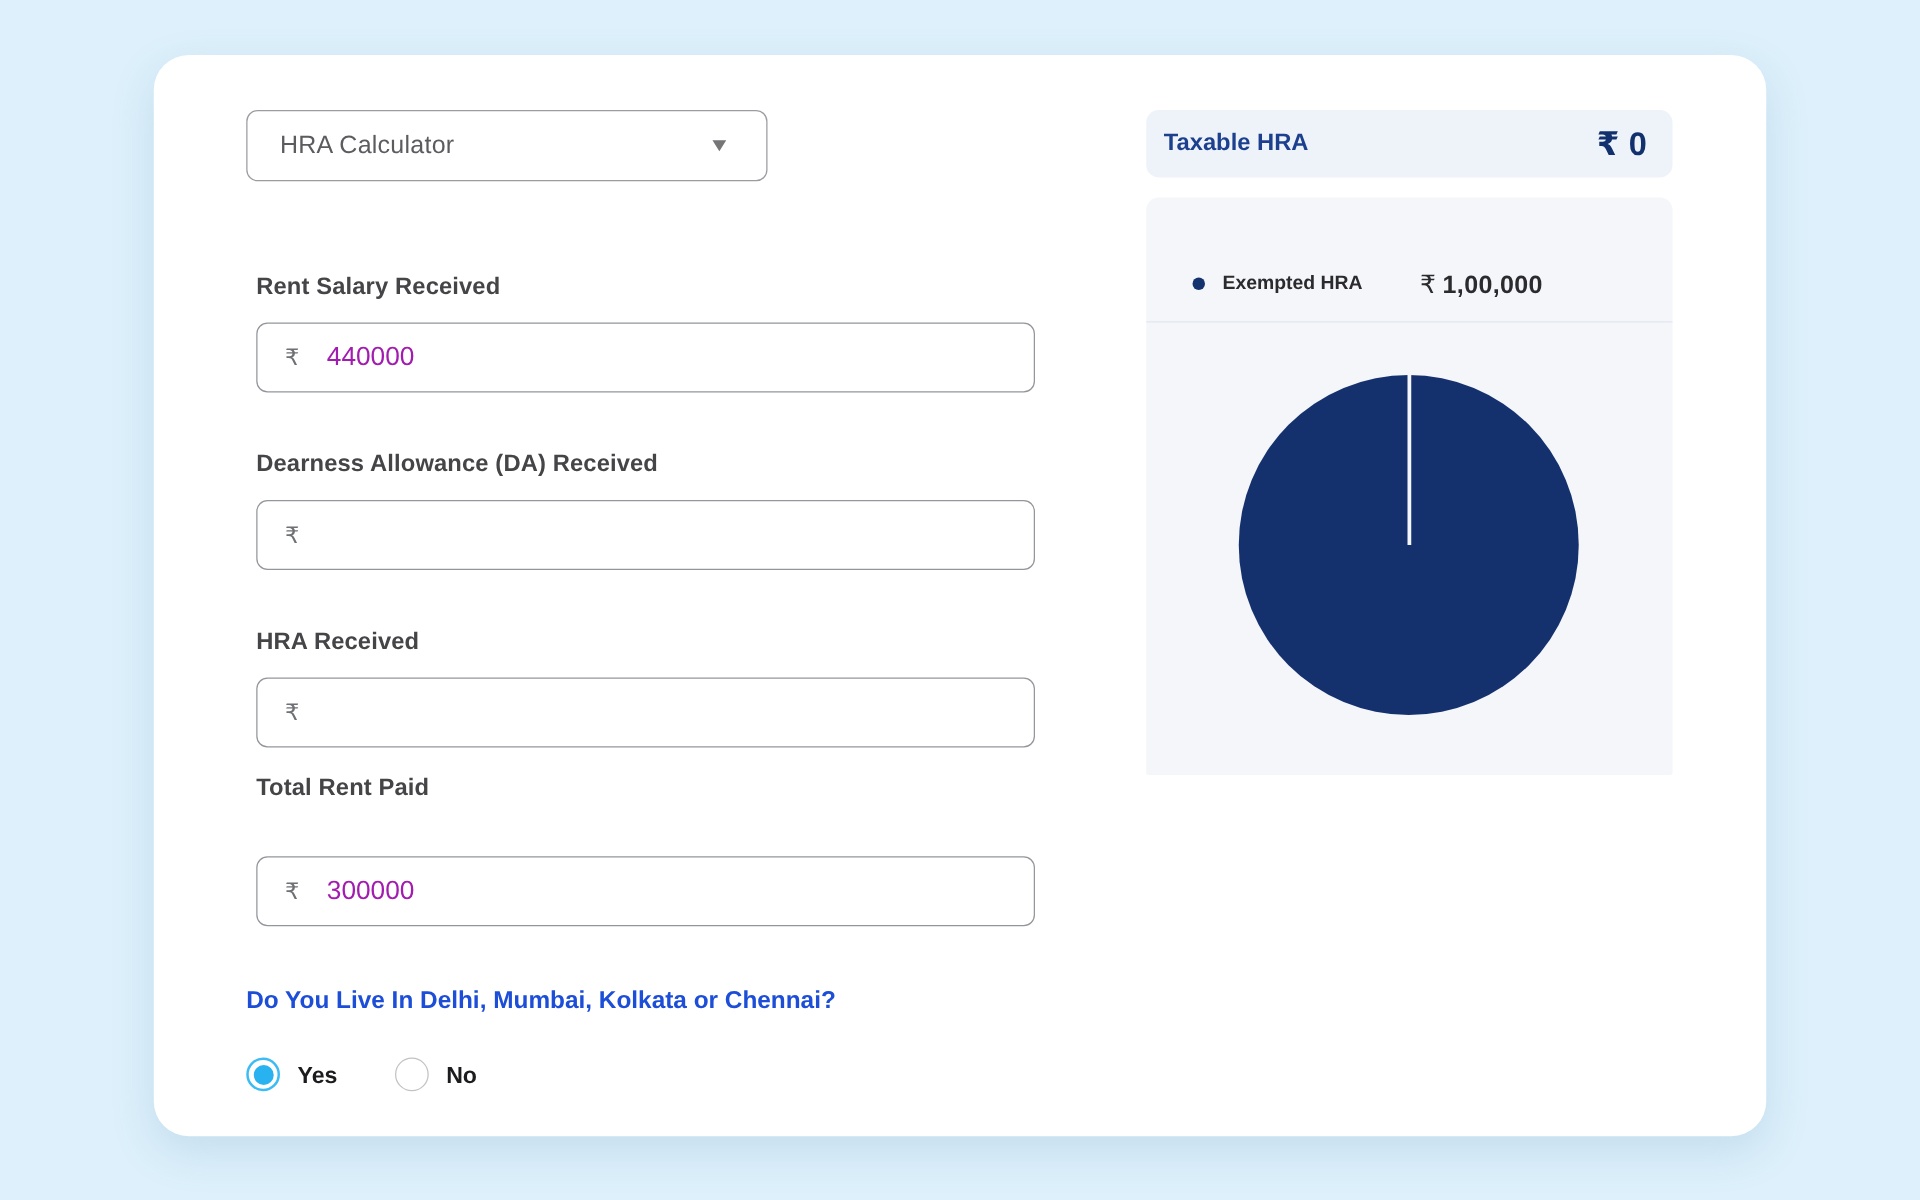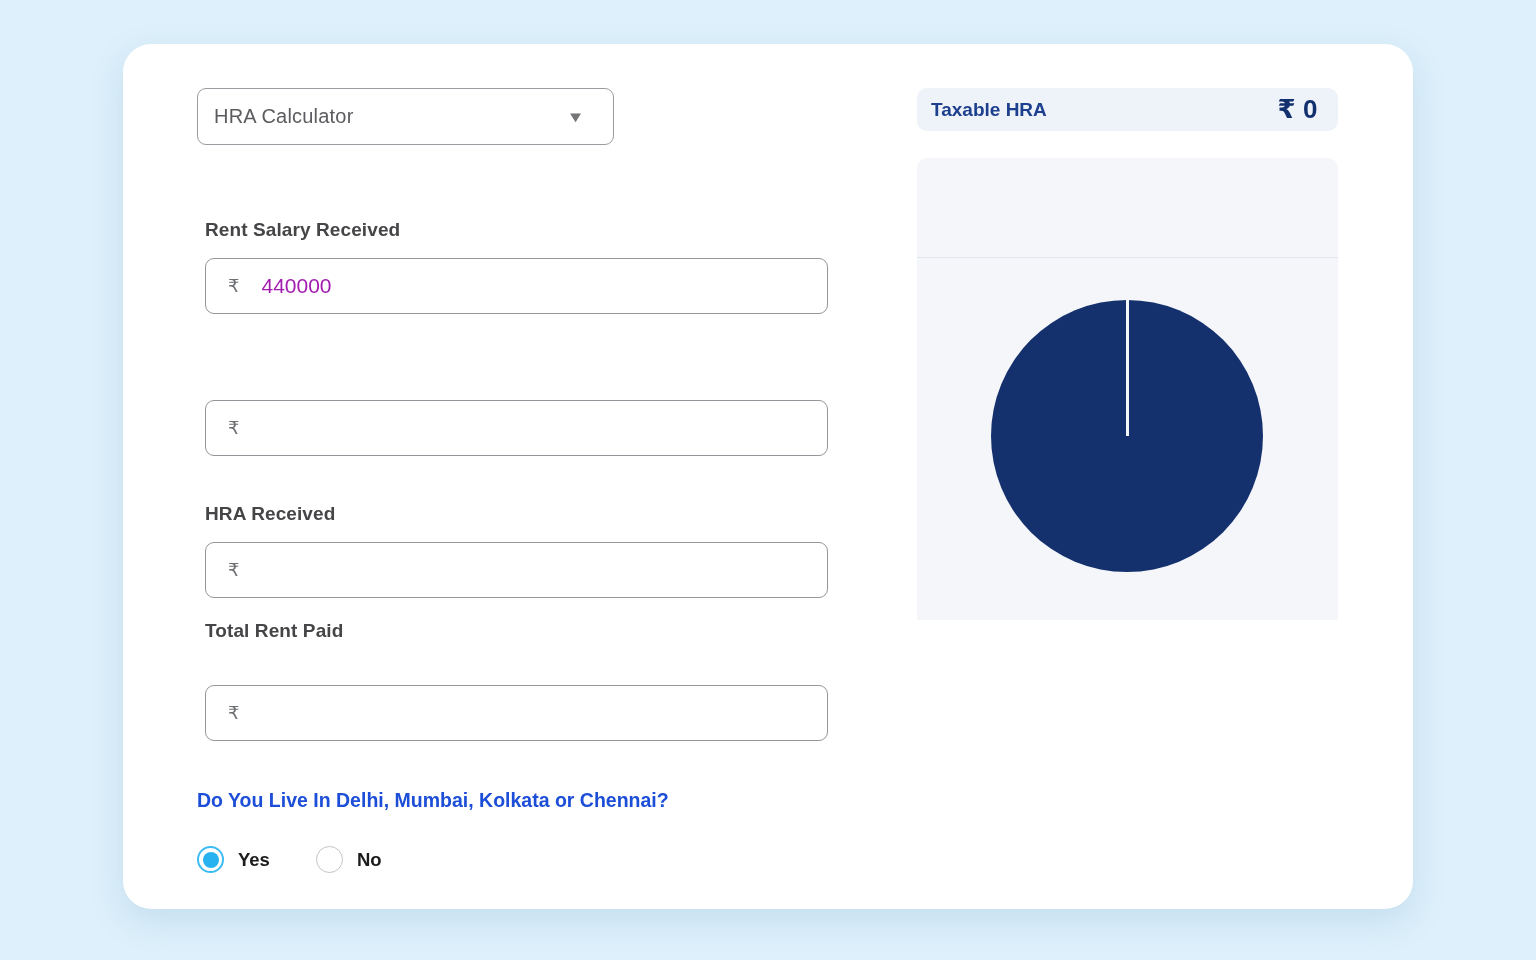--- a/index.html
+++ b/index.html
@@ -20,21 +20,21 @@
 
   
   .selector {
     position: absolute;
     left: 74px; top: 44px;
     width: 417px; height: 57px;
     border: 1.6px solid #9b9ca1;
     border-radius: 9px;
     background: #ffffff;
     display: flex; align-items: center;
-    padding: 0 24px 0 16px;
+    padding: 0 24px 0 26px;
     cursor: pointer;
   }
   .selector-value {
     flex: 1;
     font-size: 20px;
     color: #5c5c60;
     letter-spacing: 0.2px;
   }
   .selector-caret {
     font-size: 15px;
@@ -109,21 +109,21 @@
   .radio-label {
     font-size: 18.5px;
     font-weight: 600;
     color: #1c1c1e;
   }
 
   
   .result-bar {
     position: absolute;
     left: 794px; top: 44px;
-    width: 421px; height: 43px;
+    width: 421px; height: 54px;
     background: #eef2f9;
     border-radius: 10px;
     display: flex; align-items: center; justify-content: space-between;
     padding: 0 20px 0 14px;
   }
   .result-bar-label {
     font-size: 19px;
     font-weight: 600;
     color: #1c3f8e;
   }
@@ -201,32 +201,34 @@
     <span class="selector-value">HRA Calculator</span>
     <span class="selector-caret">▼</span>
   </div>
 
   <div class="field-label" style="top:175px">Rent Salary Received</div>
   <div class="field-input" style="top:214px">
     <span class="rupee-prefix">₹</span>
     <input type="text" value="440000" style="">
   </div>
 
+  <div class="field-label" style="top:317px">Dearness Allowance (DA) Received</div>
   <div class="field-input" style="top:356px">
     <span class="rupee-prefix">₹</span>
   </div>
 
   <div class="field-label" style="top:459px">HRA Received</div>
   <div class="field-input" style="top:498px">
     <span class="rupee-prefix">₹</span>
   </div>
 
   <div class="field-label" style="top:576px">Total Rent Paid</div>
   <div class="field-input" style="top:641px">
     <span class="rupee-prefix">₹</span>
+    <input type="text" value="300000" style="">
   </div>
 
   <div class="question">Do You Live In Delhi, Mumbai, Kolkata or Chennai?</div>
 
   <div class="radio-row">
     <div class="radio-option selected">
       <span class="radio-circle">
         <span class="radio-dot"></span>
       </span>
       <span class="radio-label">Yes</span>
@@ -238,20 +240,25 @@
       <span class="radio-label">No</span>
     </div>
   </div>
 
   <div class="result-bar">
     <span class="result-bar-label">Taxable HRA</span>
     <span class="result-bar-value"><span class="cur">₹</span><span>0</span></span>
   </div>
 
   <div class="chart-panel">
+    <div class="legend-row">
+      <span class="legend-dot"></span>
+      <span class="legend-label">Exempted HRA</span>
+      <span class="legend-value"><span class="cur">₹</span><span>1,00,000</span></span>
+    </div>
     <div class="panel-divider"></div>
     <div class="pie-wrap">
       <div class="pie"></div>
       <div class="pie-seam"></div>
     </div>
   </div>
 
 </div>
 
 </body></html>

